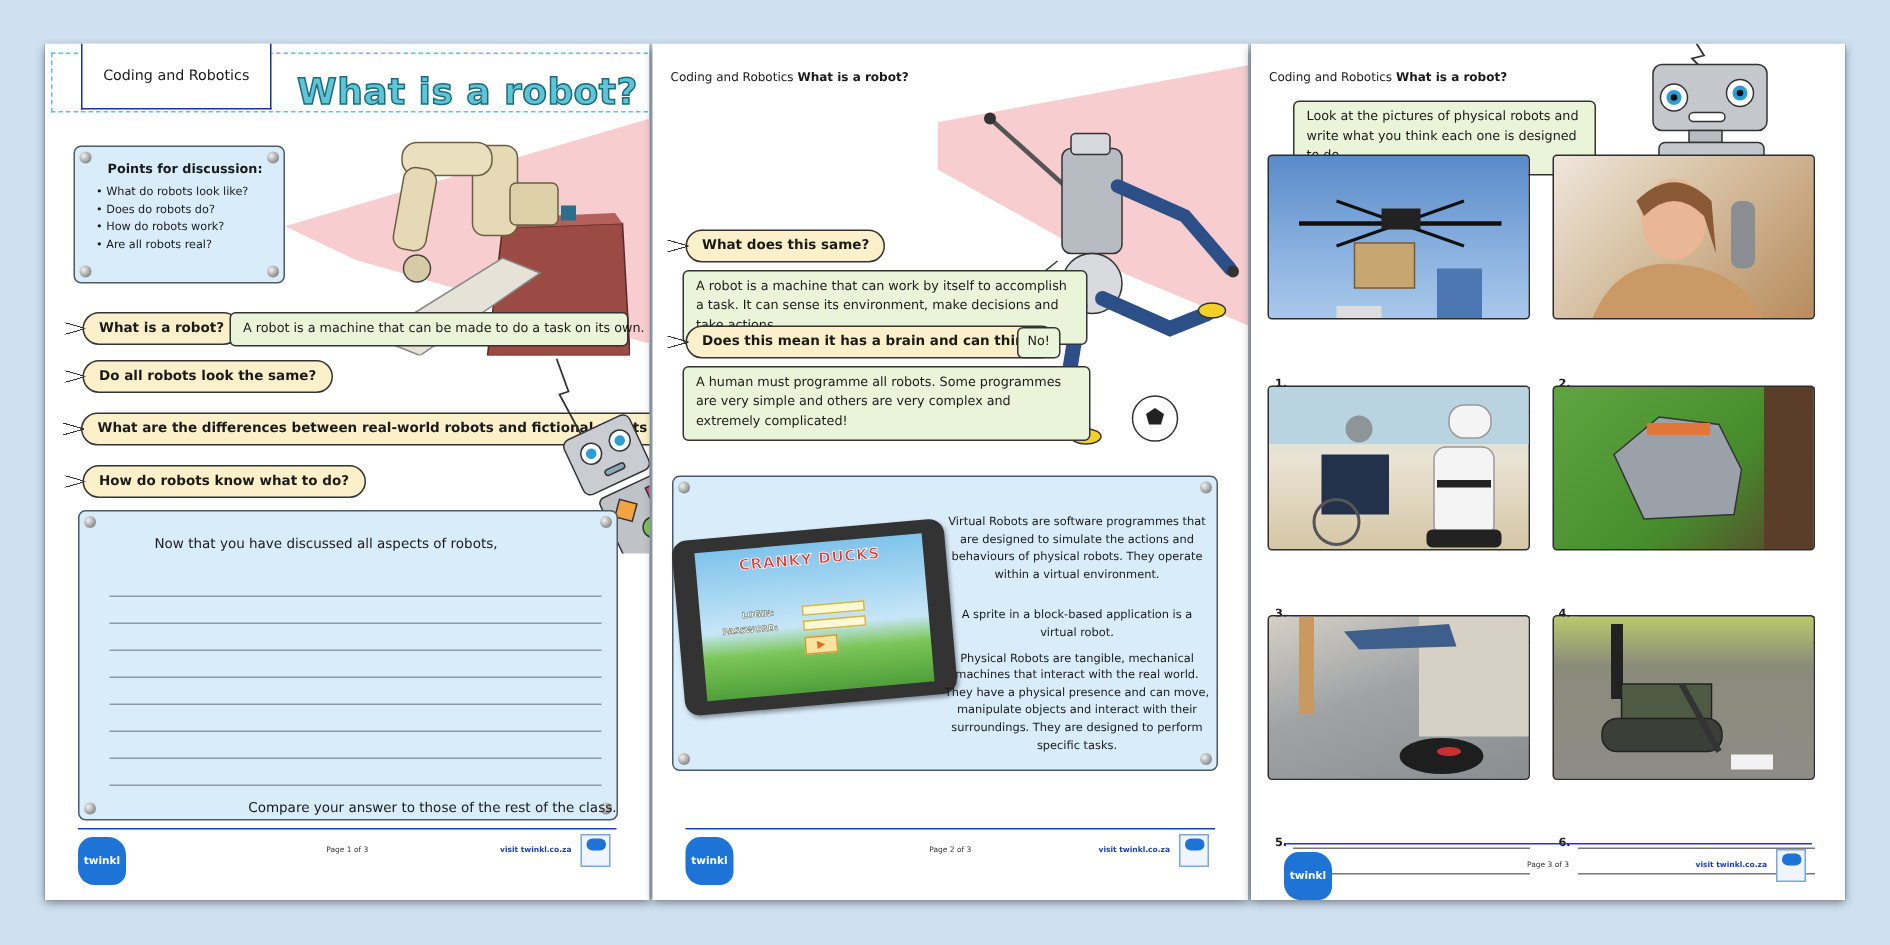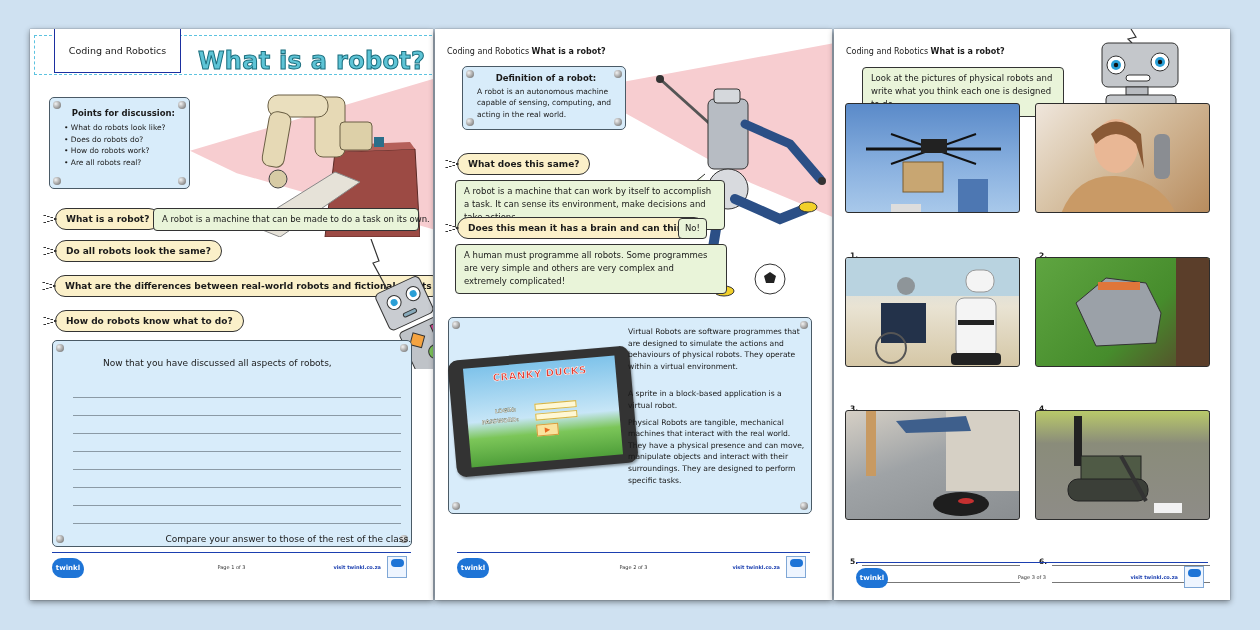--- a/index.html
+++ b/index.html
@@ -76,21 +76,21 @@
 
   
   .footer {
     position: absolute;
     left: 22px; right: 22px; bottom: 14px;
     height: 34px;
     border-top: 1.5px solid #1b3fb0;
   }
   .twinkl-logo {
     position: absolute; left: 0; top: 5px;
-    width: 32px; height: 20px;
+    width: 32px; height: 32px;
     background: #1e74d6;
     border-radius: 10px 12px 9px 11px;
     color: #fff; font-size: 7px; font-weight: bold;
     display: flex; align-items: center; justify-content: center;
   }
   .page-num {
     position: absolute; left: 0; right: 0; top: 11px;
     text-align: center; font-size: 5px; color: #333;
   }
   .visit {
@@ -149,21 +149,21 @@
   }
 
   
   .run-head { position: absolute; left: 12px; top: 18px; font-size: 8px; }
   .run-head b { font-weight: bold; }
   .def-panel { left: 27px; top: 37px; width: 164px; height: 64px; padding: 6px 10px 0 14px; }
   .def-panel h4 { font-size: 8.5px; text-align: center; margin-bottom: 3px; }
   .def-panel p { font-size: 7.5px; line-height: 1.5; }
   .vp-panel { left: 13px; top: 288px; width: 364px; height: 197px; }
   .vp-panel h4 { position: absolute; top: 7px; left: 0; right: 0; text-align: center; font-size: 8.5px; }
-  .vp-text { position: absolute; left: 179px; top: 8px; width: 180px; font-size: 7.6px; line-height: 1.53; }
+  .vp-text { position: absolute; left: 179px; top: 24px; width: 180px; font-size: 7.6px; line-height: 1.53; text-align: center; }
   .vp-text p + p { margin-top: 5px; }
   .tablet {
     position: absolute; left: 3px; top: 35px; width: 182px; height: 117px;
     background: #333; border-radius: 10px; transform: rotate(-5deg);
     box-shadow: 1px 2px 3px rgba(0,0,0,0.4);
   }
   .tablet-screen {
     position: absolute; left: 15px; top: 9px; right: 15px; bottom: 9px;
     background: linear-gradient(#7fc3ea 0%, #c7e6f7 55%, #7cc659 72%, #4f9f3a 100%);
     overflow: hidden;
@@ -286,28 +286,20 @@
 </div>
 
 <div class="page" id="p2">
   <div class="beam" style="left:190px; top:14px; width:210px; height:175px; clip-path: polygon(0 22%, 100% 0, 100% 100%, 60% 80%, 0 40%);"></div>
 
   <div class="run-head">
     <span>Coding and Robotics</span>
     <b>What is a robot?</b>
   </div>
 
-  <div class="panel def-panel">
-    <span class="screw tl"></span>
-    <span class="screw tr"></span>
-    <span class="screw bl"></span>
-    <span class="screw br"></span>
-    <h4>Definition of a robot:</h4>
-    <p>A robot is an autonomous machine capable of sensing, computing, and acting in the real world.</p>
-  </div>
 
   <svg class="soccer-robot" viewBox="0 0 190 240">
     <line x1="20" y1="10" x2="70" y2="55" stroke="#555" stroke-width="3"></line>
     <circle cx="20" cy="10" r="4" fill="#333"></circle>
     <rect x="68" y="30" width="40" height="70" rx="6" fill="#b7bcc3" stroke="#333"></rect>
     <rect x="74" y="20" width="26" height="14" rx="3" fill="#d5d8dc" stroke="#333"></rect>
     <path d="M105,55 L150,75 L180,110" fill="none" stroke="#2b4f86" stroke-width="9" stroke-linecap="round"></path>
     <circle cx="182" cy="112" r="4" fill="#333"></circle>
     <circle cx="88" cy="120" r="20" fill="#d8dade" stroke="#333"></circle>
     <path d="M95,130 L140,150 L165,140" fill="none" stroke="#2b4f86" stroke-width="10" stroke-linecap="round"></path>

